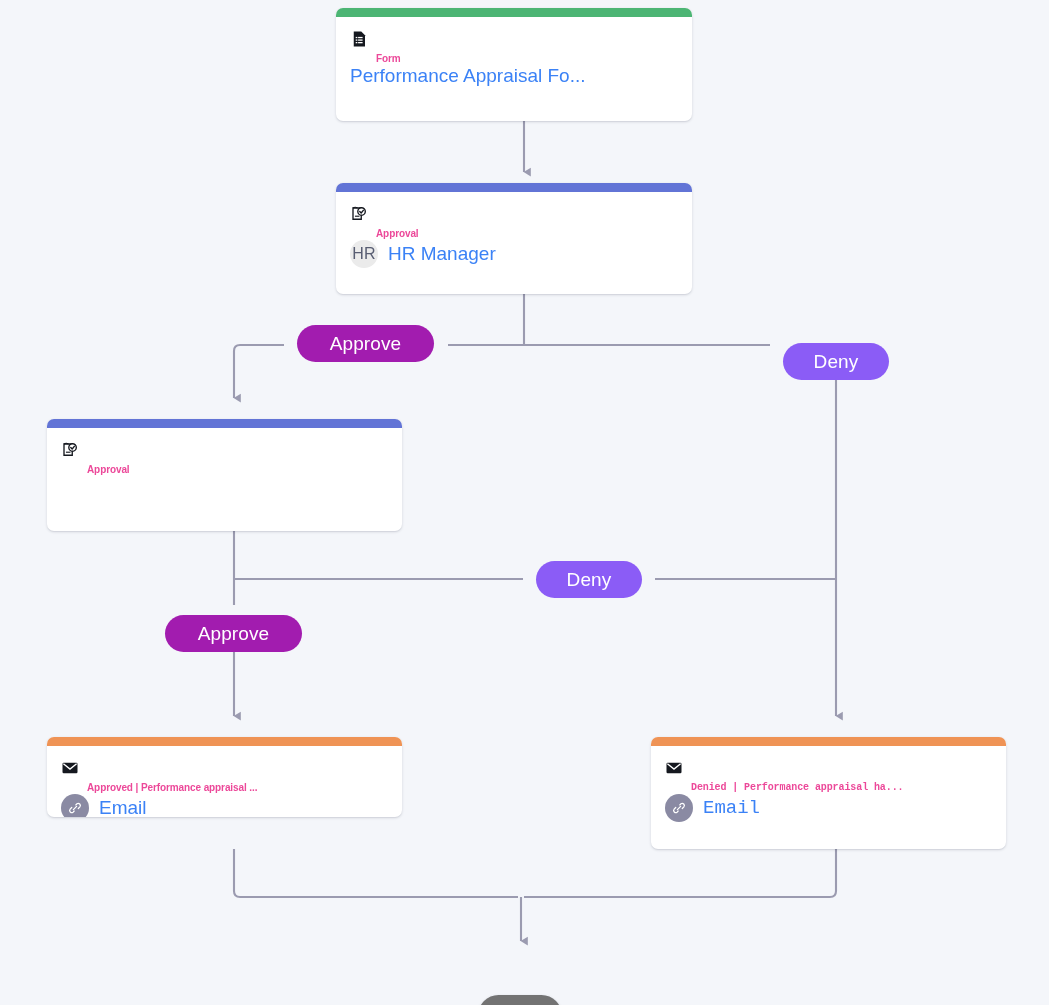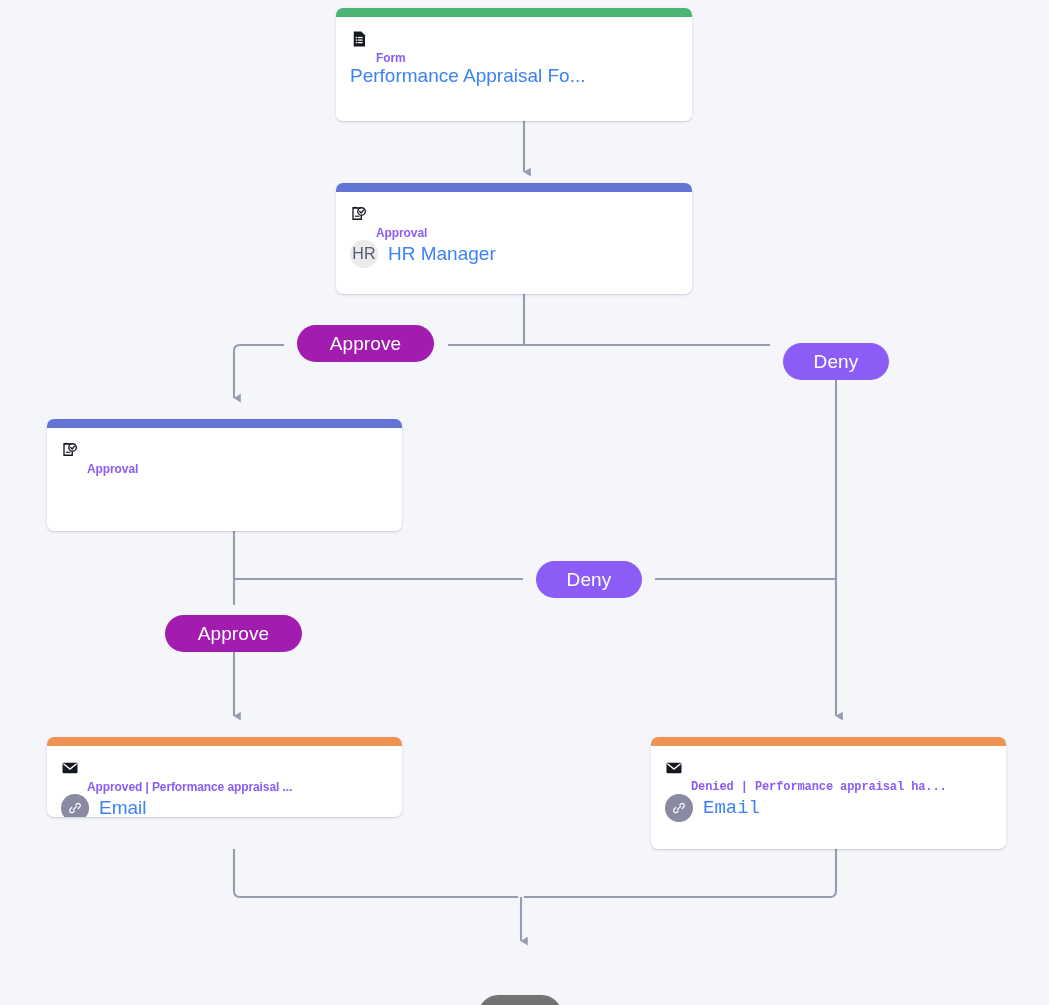--- a/index.html
+++ b/index.html
@@ -45,23 +45,23 @@
   .node-body {
     padding: 12px 14px 16px 14px;
   }
   .node-head {
     display: flex;
     align-items: center;
     gap: 8px;
     height: 20px;
   }
   .node-type {
-    font-size: 12px;
+    font-size: 10px;
     font-weight: bold;
-    color: #8b5cf6;
+    color: #ec4899;
     letter-spacing: -0.1px;
     white-space: nowrap;
     overflow: hidden;
     text-overflow: ellipsis;
     margin-top: 38px;
   }
   .node-sub {
     display: flex;
     align-items: center;
     gap: 10px;

